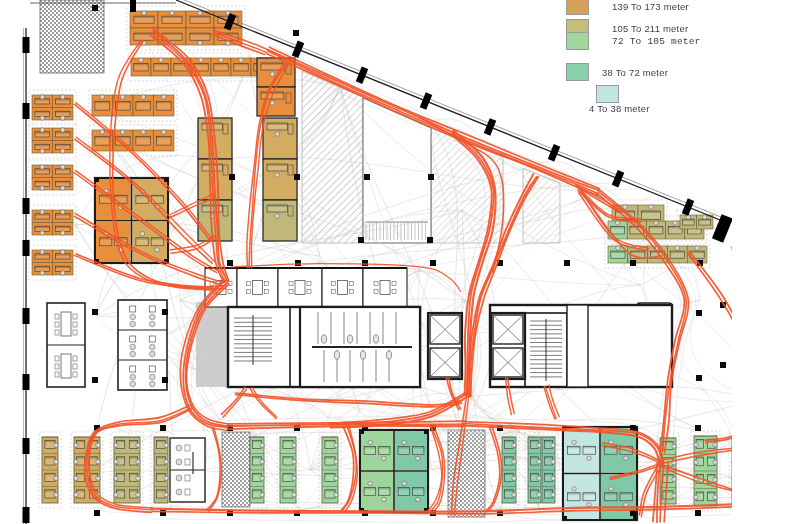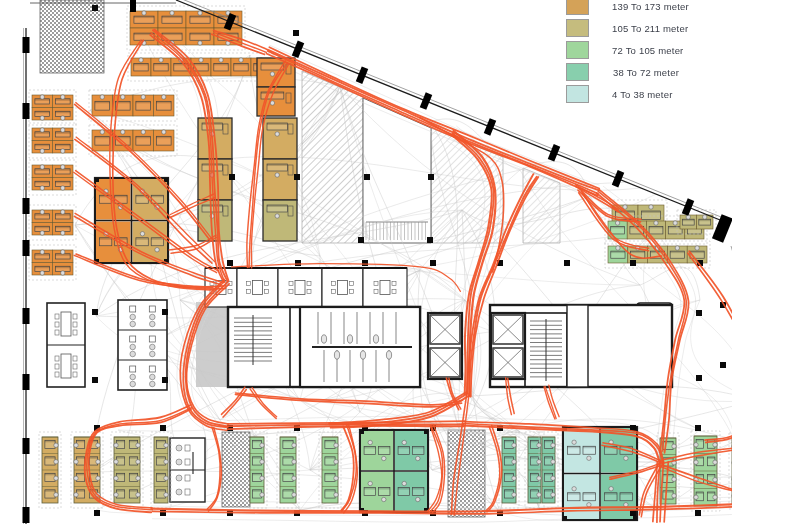--- a/index.html
+++ b/index.html
@@ -1358,26 +1358,26 @@
     </svg>
   <div class="legend" id="legend" style="left: 566px; top: -3px;">
       <div class="legend-item" style="top: 0px;">
         <span class="legend-swatch" title="139 To 173 meter" style="background: rgb(212, 162, 88); width: 23px; height: 18px;"></span>
         <span class="legend-label" style="color: rgb(59, 63, 73); margin-left: 23px;">139 To 173 meter</span>
       </div>
       <div class="legend-item" style="top: 22px;">
         <span class="legend-swatch" title="105 To 139 meter" style="background: rgb(197, 188, 126); width: 23px; height: 18px;"></span>
         <span class="legend-label" style="color: rgb(59, 63, 73); margin-left: 23px;">105 To 211 meter</span>
       </div>
-      <div class="legend-item" style="top: 44px;">
+      <div class="legend-item" style="top: 35px; font-family: Liberation Mono, monospace;">
         <span class="legend-swatch" title="72 To 105 meter" style="background: rgb(159, 214, 156); width: 23px; height: 18px;"></span>
         <span class="legend-label" style="color: rgb(59, 63, 73); margin-left: 23px;">72 To 105 meter</span>
       </div>
       <div class="legend-item" style="top: 66px;">
         <span class="legend-swatch" title="38 To 72 meter" style="background: rgb(136, 207, 173); width: 23px; height: 18px;"></span>
-        <span class="legend-label" style="color: rgb(59, 63, 73); margin-left: 24px;">38 To 72 meter</span>
+        <span class="legend-label" style="color: rgb(59, 63, 73); margin-left: 13px;">38 To 72 meter</span>
       </div>
-      <div class="legend-item" style="top: 88px;">
+      <div class="legend-item" style="top: 88px; flex-direction: column;">
         <span class="legend-swatch" title="4 To 38 meter" style="background: rgb(194, 229, 225); width: 23px; height: 18px;"></span>
         <span class="legend-label" style="color: rgb(59, 63, 73); margin-left: 23px;">4 To 38 meter</span>
       </div>
     </div>
 </div>
 
 </body></html>

